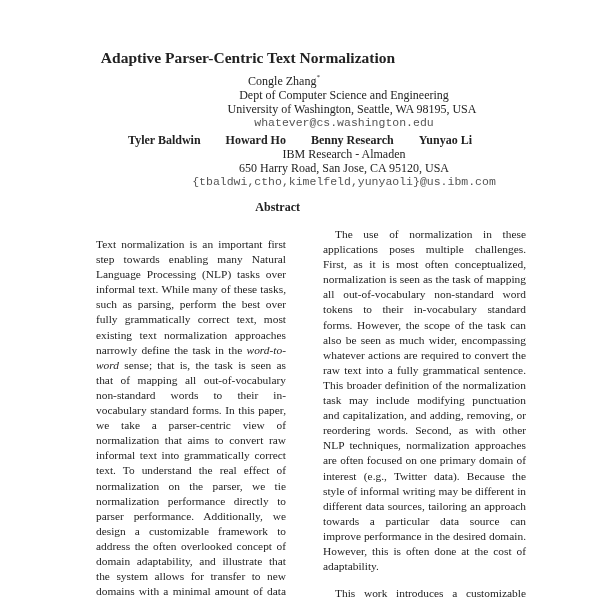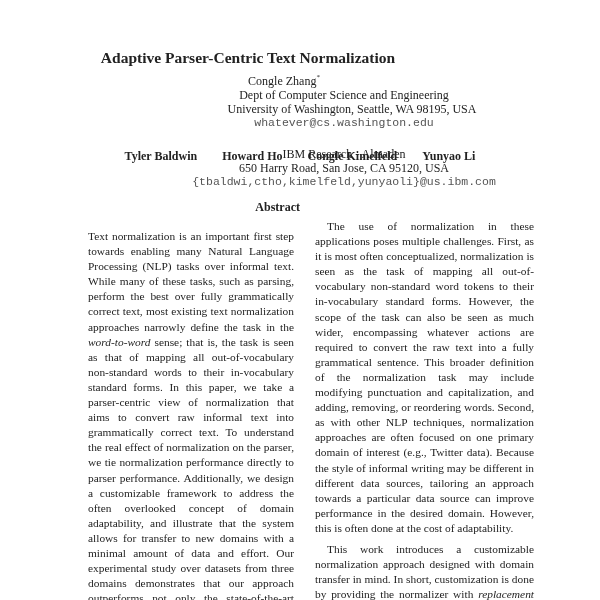--- a/index.html
+++ b/index.html
@@ -3,44 +3,44 @@
 <meta charset="utf-8">
 <style>
   html, body { margin:0; padding:0; }
   body { width:600px; height:600px; background:#ffffff; overflow:hidden; position:relative; font-family:"Liberation Serif", "DejaVu Serif", serif; color:#222; }
   .title { position:absolute; top:49px; left:0; width:496px; text-align:center; font-weight:bold; font-size:15.5px; color:#222; }
   .author1 { position:absolute; top:74px; left:0; width:504px; text-align:center; font-weight:normal; font-size:12px;margin-left:32px; }
   .author1 sup { font-size:7px; vertical-align:top; position:relative; top:-1px; }
   .line { position:absolute; left:0; width:600px; text-align:center; font-size:12px; line-height:14px;padding-left:44px; }
   .mono { font-family:"Liberation Mono", "DejaVu Sans Mono", monospace; font-size:11.5px; color:#555; }
   .authors2 { position:absolute; top:133px; left:0; width:600px; text-align:center; font-weight:bold; font-size:12px; }
-  .authors2 span { display:inline-block; margin:16px 11px; }
+  .authors2 span { display:inline-block; margin:0 11px; }
   .abstract-head { position:absolute; top:200px; left:106px; width:194px; text-align:right; font-weight:bold; font-size:12px; }
   .col { position:absolute; font-size:11.4px; line-height:15.1px; text-align:justify; }
   .col-left { left:84px; top:225px; width:214px; }
   .col-right { left:311px; top:215px; width:227px; }
-  .col p { margin:4px; }
+  .col p { margin:12px; }
   .col p.indent { text-indent:12px; }
   .col p + p { margin-top:0px; }
   .col em { font-style:italic; }
 </style>
 </head>
 <body>
 
 <div class="title">Adaptive Parser-Centric Text Normalization</div>
 
 <div class="author1"><span>Congle Zhang</span><sup>*</sup></div>
 <div class="line" style="top:88px;">Dept of Computer Science and Engineering</div>
 <div class="line" style="top:102px;margin-left:8px;">University of Washington, Seattle, WA 98195, USA</div>
 <div class="line mono" style="top:116px;">whatever@cs.washington.edu</div>
 
 <div class="authors2">
   <span>Tyler Baldwin</span>
   <span>Howard Ho</span>
-  <span>Congle Kimelfeld</span>
+  <span>Benny Research</span>
   <span>Yunyao Li</span>
 </div>
 <div class="line" style="top:147px;">IBM Research - Almaden</div>
 <div class="line" style="top:161px;">650 Harry Road, San Jose, CA 95120, USA</div>
 <div class="line mono" style="top:175px;">{tbaldwi,ctho,kimelfeld,yunyaoli}@us.ibm.com</div>
 
 <div class="abstract-head">Abstract</div>
 
 <div class="col col-left">
   <p><span>Text normalization is an important first step towards enabling many Natural Language Processing (NLP) tasks over informal text. While many of these tasks, such as parsing, perform the best over fully grammatically correct text, most existing text normalization approaches narrowly define the task in the </span><em>word-to-word</em><span> sense; that is, the task is seen as that of mapping all out-of-vocabulary non-standard words to their in-vocabulary standard forms. In this paper, we take a parser-centric view of normalization that aims to convert raw informal text into grammatically correct text. To understand the real effect of normalization on the parser, we tie normalization performance directly to parser performance. Additionally, we design a customizable framework to address the often overlooked concept of domain adaptability, and illustrate that the system allows for transfer to new domains with a minimal amount of data and effort. Our experimental study over datasets from three domains demonstrates that our approach outperforms not only the state-of-the-art word-to-word normalization techniques, but also</span></p>

